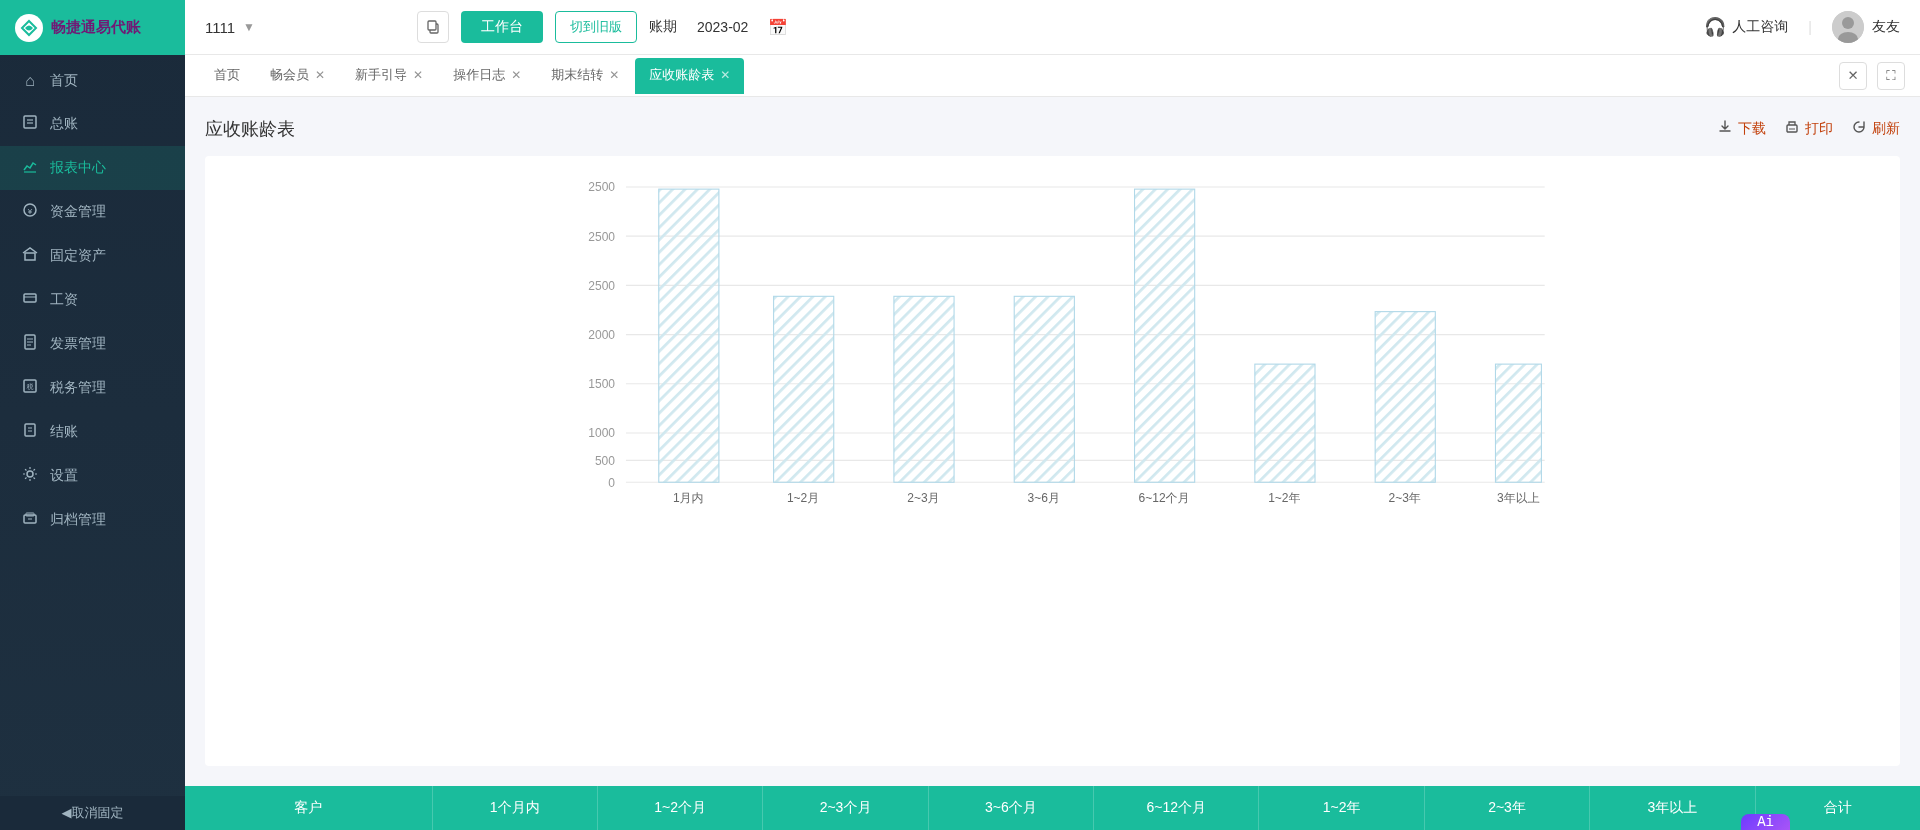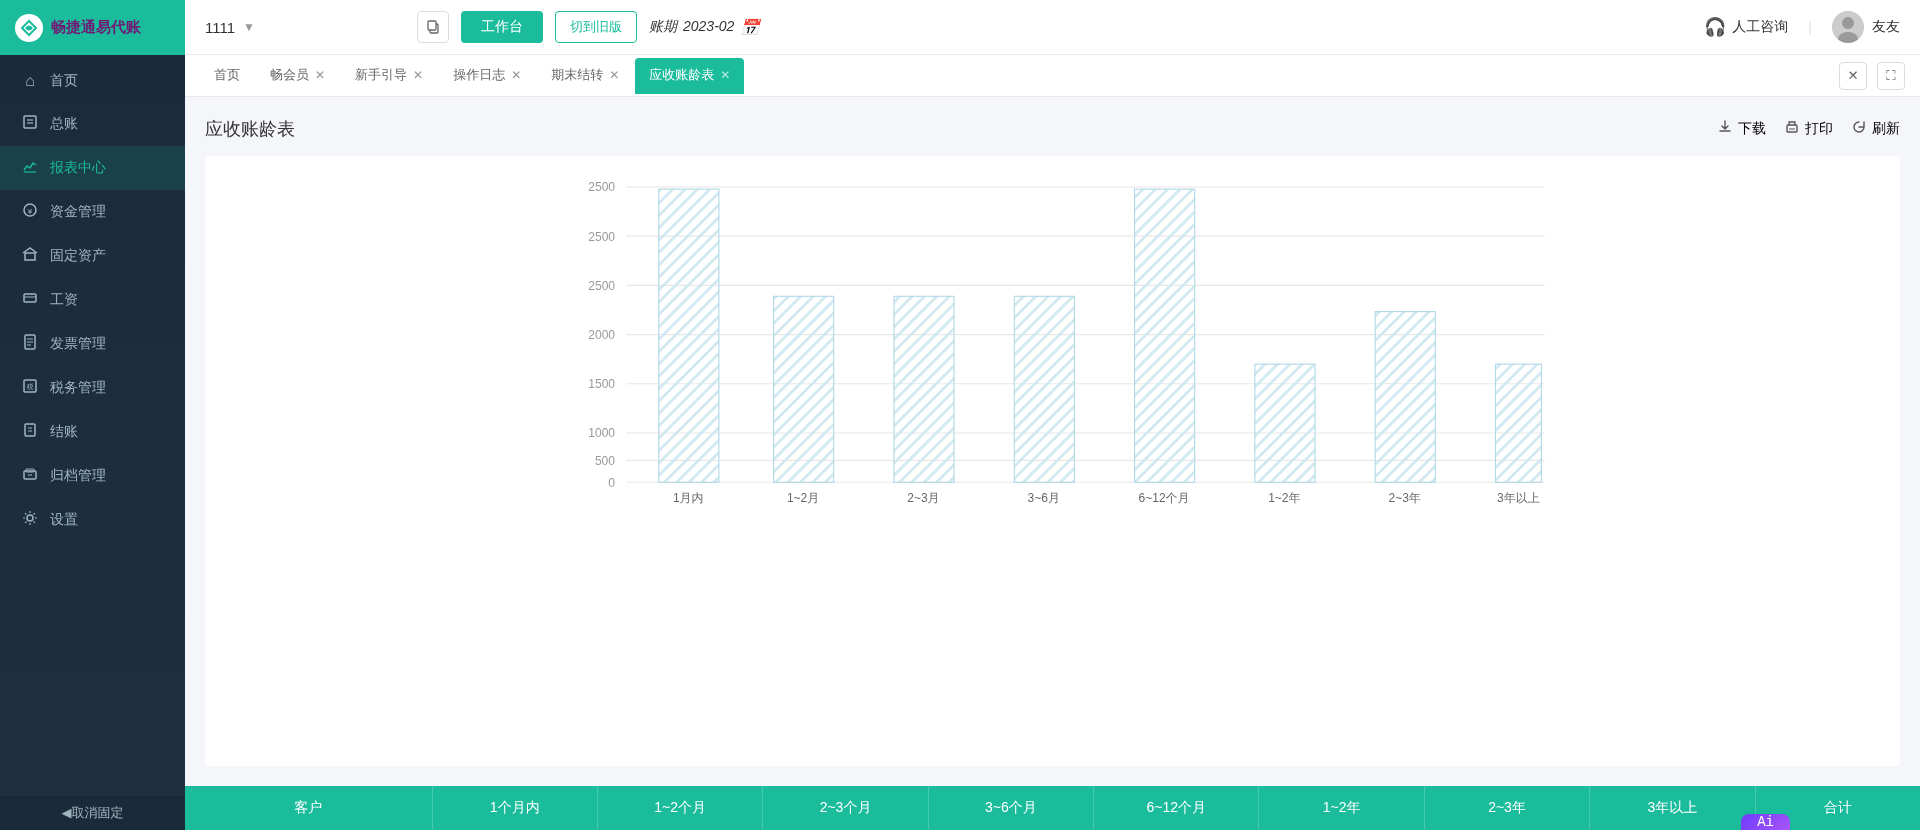--- a/index.html
+++ b/index.html
@@ -125,24 +125,24 @@
       border: 1px solid #1abc9c;
       color: #1abc9c;
       padding: 6px 14px;
       border-radius: 4px;
       cursor: pointer;
       font-size: 13px;
       background: white;
     }
     .header-period {
       display: flex;
-      gap: 6px;
+      align-items: center;
+      gap: 20px;
       color: #333;
       font-size: 14px;
-      font-style: italic;
     }
     .header-period-icon { color: #1abc9c; font-size: 16px; }
     .header-right {
       margin-left: auto;
       display: flex;
       align-items: center;
       gap: 20px;
       color: #333;
     }
     .header-service {
@@ -245,21 +245,21 @@
       font-weight: 500;
     }
     .content-actions {
       display: flex;
       gap: 18px;
     }
     .action-btn {
       display: flex;
       align-items: center;
       gap: 5px;
-      color: #000000;
+      color: #c2410c;
       cursor: pointer;
       font-size: 14px;
     }
     .action-btn .btn-icon { font-size: 16px; }
 
     
     .chart-container {
       background: white;
       border-radius: 4px;
       flex: 1;
@@ -401,35 +401,35 @@
           <rect x="3" y="2" width="10" height="12" rx="1" stroke="#a0b4c0" stroke-width="1.5"></rect>
           <line x1="6" y1="6" x2="10" y2="6" stroke="#a0b4c0" stroke-width="1"></line>
           <line x1="6" y1="9" x2="10" y2="9" stroke="#a0b4c0" stroke-width="1"></line>
         </svg>
       </span>
       <span>结账</span>
     </div>
     <div class="nav-item">
       <span class="nav-icon">
         <svg width="16" height="16" viewBox="0 0 16 16" fill="none">
+          <circle cx="8" cy="8" r="3" stroke="#a0b4c0" stroke-width="1.5"></circle>
+          <path d="M8 1v2M8 13v2M1 8h2M13 8h2M3.05 3.05l1.42 1.42M11.53 11.53l1.42 1.42M3.05 12.95l1.42-1.42M11.53 4.47l1.42-1.42" stroke="#a0b4c0" stroke-width="1.2"></path>
+        </svg>
+      </span>
+      <span>设置</span>
+    </div>
+    <div class="nav-item">
+      <span class="nav-icon">
+        <svg width="16" height="16" viewBox="0 0 16 16" fill="none">
           <rect x="2" y="5" width="12" height="8" rx="1" stroke="#a0b4c0" stroke-width="1.5"></rect>
           <rect x="4" y="3" width="8" height="3" rx="0.5" stroke="#a0b4c0" stroke-width="1"></rect>
           <line x1="6" y1="9" x2="10" y2="9" stroke="#a0b4c0" stroke-width="1"></line>
         </svg>
       </span>
       <span>归档管理</span>
-    </div>
-    <div class="nav-item">
-      <span class="nav-icon">
-        <svg width="16" height="16" viewBox="0 0 16 16" fill="none">
-          <circle cx="8" cy="8" r="3" stroke="#a0b4c0" stroke-width="1.5"></circle>
-          <path d="M8 1v2M8 13v2M1 8h2M13 8h2M3.05 3.05l1.42 1.42M11.53 11.53l1.42 1.42M3.05 12.95l1.42-1.42M11.53 4.47l1.42-1.42" stroke="#a0b4c0" stroke-width="1.2"></path>
-        </svg>
-      </span>
-      <span>设置</span>
     </div>
   </div>
   <div class="sidebar-scroll-btn">
     <span>◀︎取消固定</span>
   </div>
 </div>
 
 <div class="main">
 
   <div class="header">

